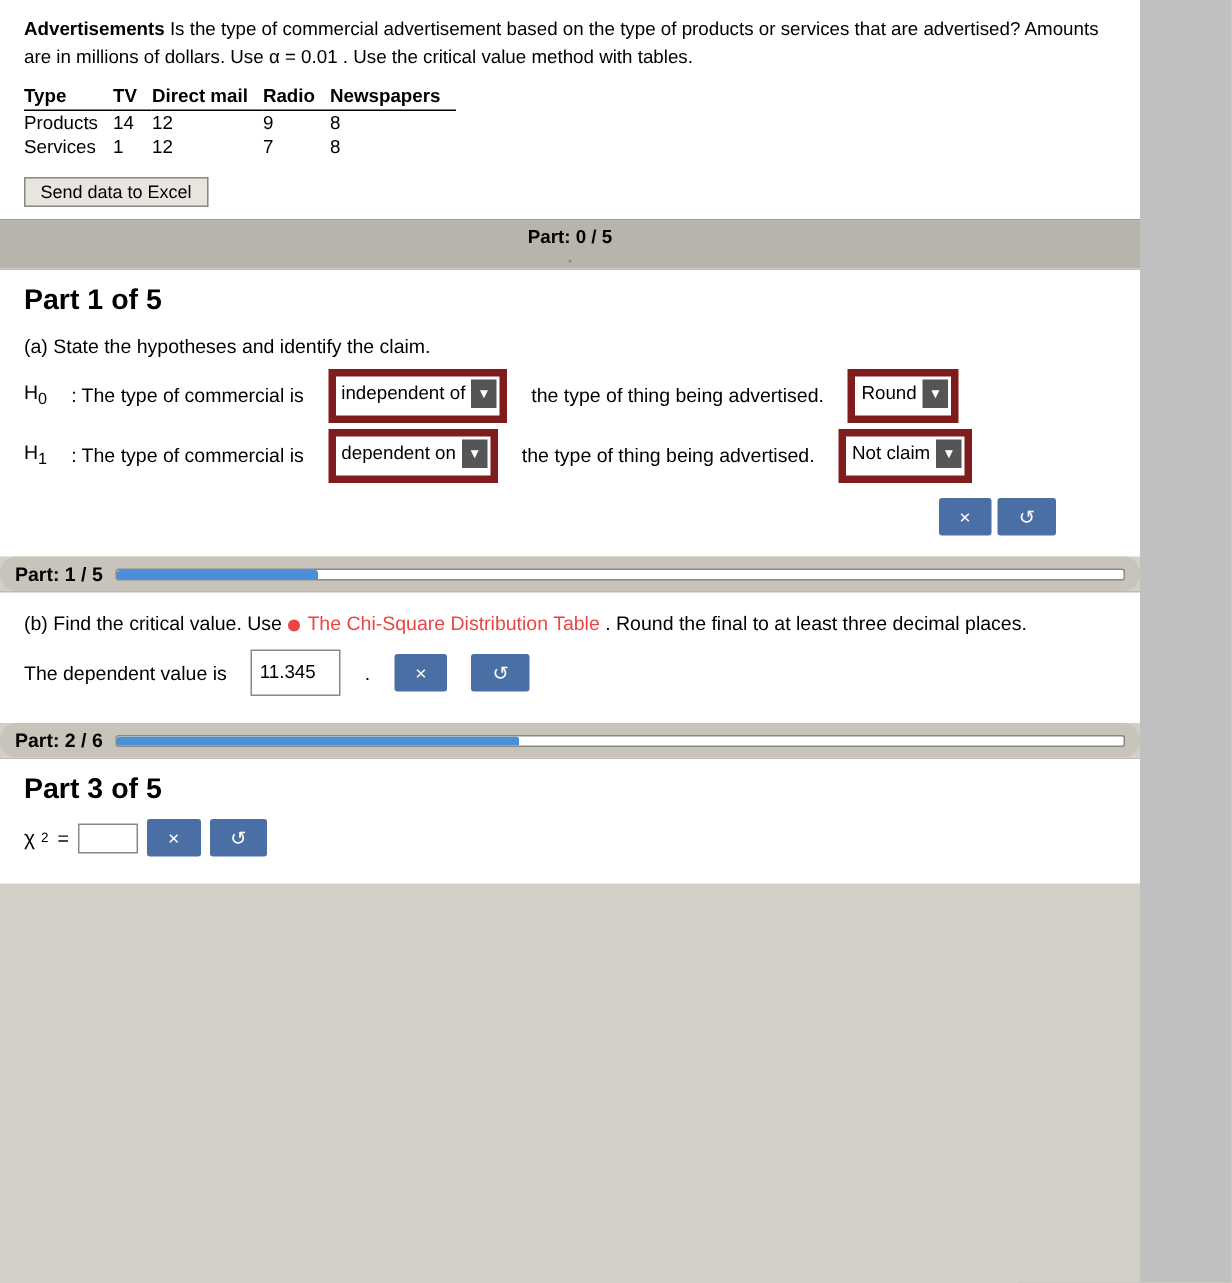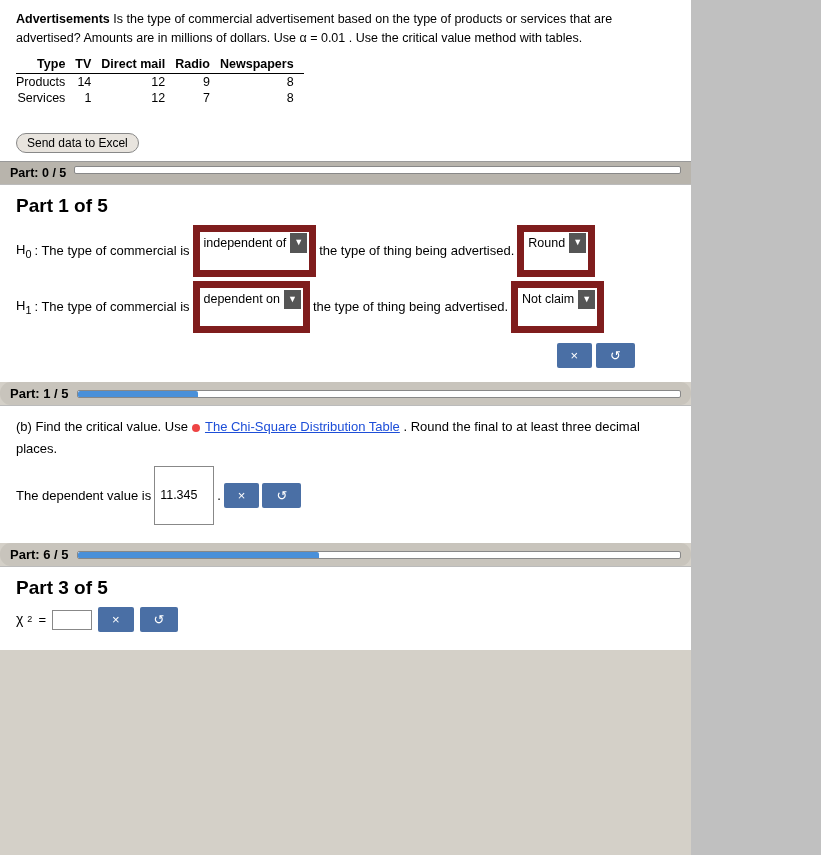--- a/index.html
+++ b/index.html
@@ -5,21 +5,21 @@
     * { box-sizing: border-box; margin: 0; padding: 0; }
     body {
       font-family: Arial, sans-serif;
       font-size: 13px;
       background: #c0c0c0;
       width: 821px;
       min-height: 855px;
     }
     .main-container {
       background: #d4d0c8;
-      width: 691px;
+      width: 760px;
       min-height: 855px;
       padding: 0;
     }
     .problem-header {
       background: #ffffff;
       padding: 10px 16px 8px 16px;
       border-bottom: 1px solid #999;
     }
     .problem-header p {
       font-size: 12.5px;
@@ -30,42 +30,43 @@
       font-weight: bold;
     }
     .data-table {
       margin: 8px 0 6px 0;
       border-collapse: collapse;
     }
     .data-table td {
       padding: 1px 10px 1px 0;
       font-size: 12.5px;
       vertical-align: top;
-      text-align: right;
     }
     .data-table .col-header {
       font-weight: bold;
       border-bottom: 1px solid #000;
       padding-bottom: 2px;
     }
     .send-excel-btn {
       display: inline-block;
       background: #e8e4de;
       border: 1px solid #888;
-      border-radius: 10px;
+      border-radius: 0;
       padding: 2px 10px;
       font-size: 12px;
-      margin-top: 21px;
+      margin-top: 6px;
       cursor: pointer;
     }
     .progress-bar-section {
       background: #b8b4ac;
       padding: 4px 10px 4px 10px;
       display: flex;
+      align-items: center;
       gap: 8px;
+      flex-direction: column;
     }
     .progress-label {
       font-size: 12.5px;
       font-weight: bold;
       color: #000;
       white-space: nowrap;
     }
     .progress-bar-bg {
       flex: 1;
       height: 8px;
@@ -95,23 +96,23 @@
       font-size: 13px;
       line-height: 1.7;
       color: #000;
     }
     .part-content p {
       margin-bottom: 4px;
     }
     .claim-dropdown {
       display: inline-flex;
       align-items: center;
-      border: 7px solid #7f1d1d;
+      border: 5px solid #7f1d1d;
       background: #fff;
-      padding: 1px 2px 16px 4px;
+      padding: 1px 2px 4px 4px;
       font-size: 12.5px;
       cursor: pointer;
     }
     .dropdown-arrow {
       display: inline-block;
       background: #555;
       color: #fff;
       font-size: 9px;
       padding: 2px 4px;
       margin-left: 4px;
@@ -155,27 +156,26 @@
     }
     .part-progress-fill {
       height: 8px;
       background: #4a90d9;
       border-radius: 2px;
     }
     .critical-value-input {
       display: inline-block;
       border: 1px solid #888;
       background: #fff;
-      padding: 18px 5px;
+      padding: 4px 5px;
       font-size: 12.5px;
       min-width: 60px;
     }
     .chi-link {
-      color: #1d4ed8;
-      text-decoration: underline;
+      color: #ef4444;
       cursor: pointer;
       text-align: center;
     }
     .bullet-dot {
       display: inline-block;
       width: 8px;
       height: 8px;
       background: #e44;
       border-radius: 50%;
       margin-right: 2px;
@@ -195,21 +195,21 @@
       font-size: 12.5px;
       min-width: 40px;
       height: 20px;
     }
     sup { font-size: 9px; }
     .row-line {
       display: flex;
       align-items: center;
       margin-bottom: 4px;
       flex-wrap: wrap;
-      gap: 3px;
+      gap: 16px;
     }
   </style>
 </head>
 <body>
 
 <div class="main-container">
 
   <div class="problem-header">
     <p>
       <strong>Advertisements</strong><span> Is the type of commercial advertisement based on the type of products or services that are advertised? Amounts are in millions of dollars. Use α = 0.01 . Use the critical value method with tables.</span>
@@ -248,20 +248,21 @@
   <div class="progress-bar-section">
     <span class="progress-label">Part: 0 / 5</span>
     <div class="progress-bar-bg">
       <div class="progress-bar-fill" style="width: 0%;"></div>
     </div>
   </div>
 
   <div class="part-section">
     <div class="part-title">Part 1 of 5</div>
     <div class="part-content">
+      <p>(a) State the hypotheses and identify the claim.</p>
 
       <div class="row-line">
         <span>
           H<sub>0</sub>
         </span>
         <span>: The type of commercial is</span>
         <div class="claim-dropdown">
           <span>independent of</span>
           <span class="dropdown-arrow">▼</span>
         </div>
@@ -316,21 +317,21 @@
           <span>11.345</span>
         </div>
         <span>.</span>
         <button class="btn-action btn-x">×</button>
         <button class="btn-action btn-s">↺</button>
       </div>
     </div>
   </div>
 
   <div class="part-header-bar">
-    <span class="part-header-label">Part: 6 / 5</span>
+    <span class="part-header-label">Part: 2 / 6</span>
     <div class="progress-bar-bg">
       <div class="part-progress-fill" style="width: 40%;"></div>
     </div>
   </div>
 
   <div class="part-section">
     <div class="part-title">Part 3 of 5</div>
     <div class="part-content">
       <div class="row-line" style="margin-top: 8px; align-items: center; gap: 6px;">
         <span class="chi-squared-display">

